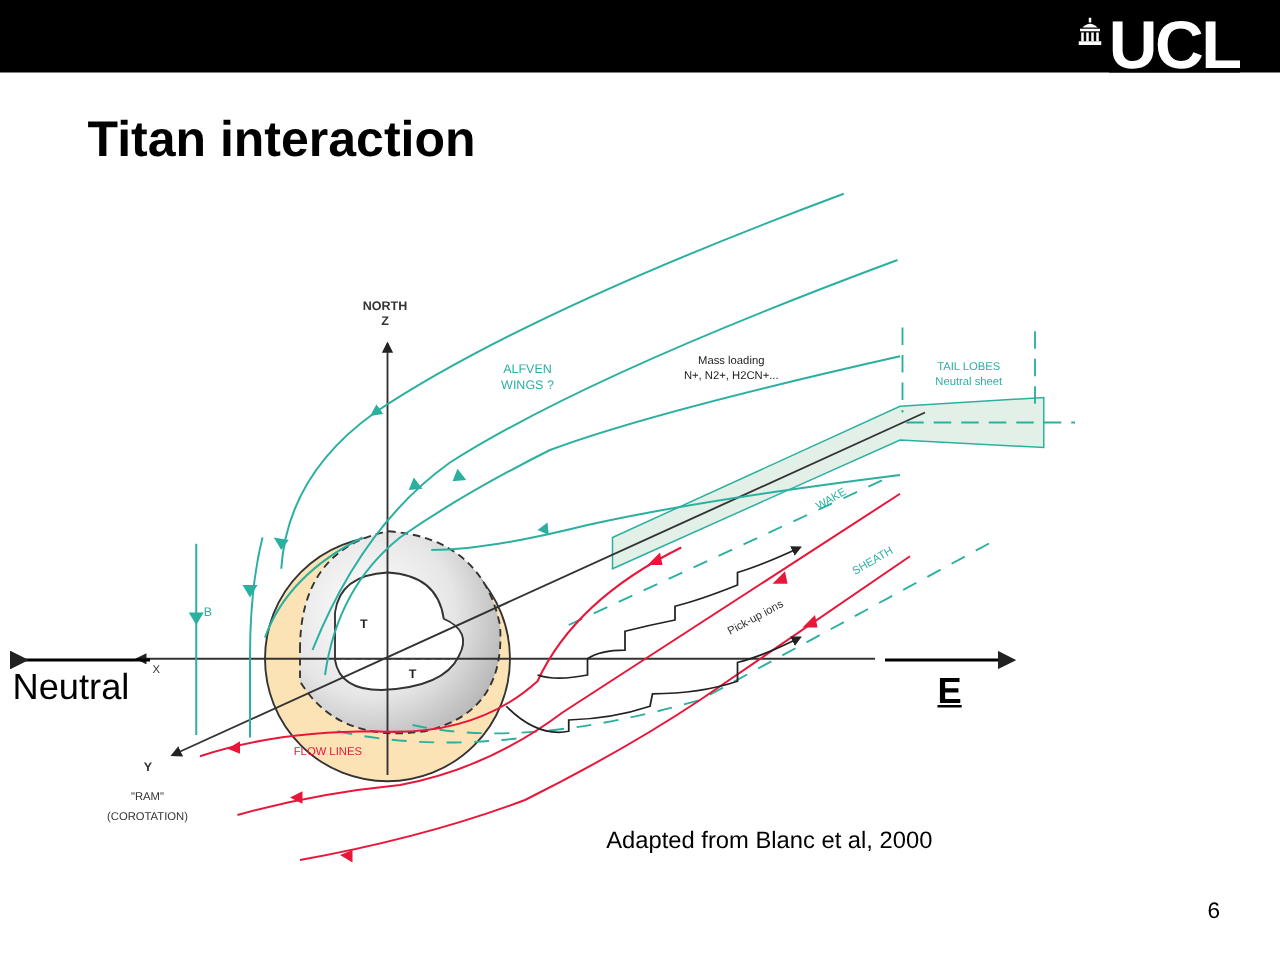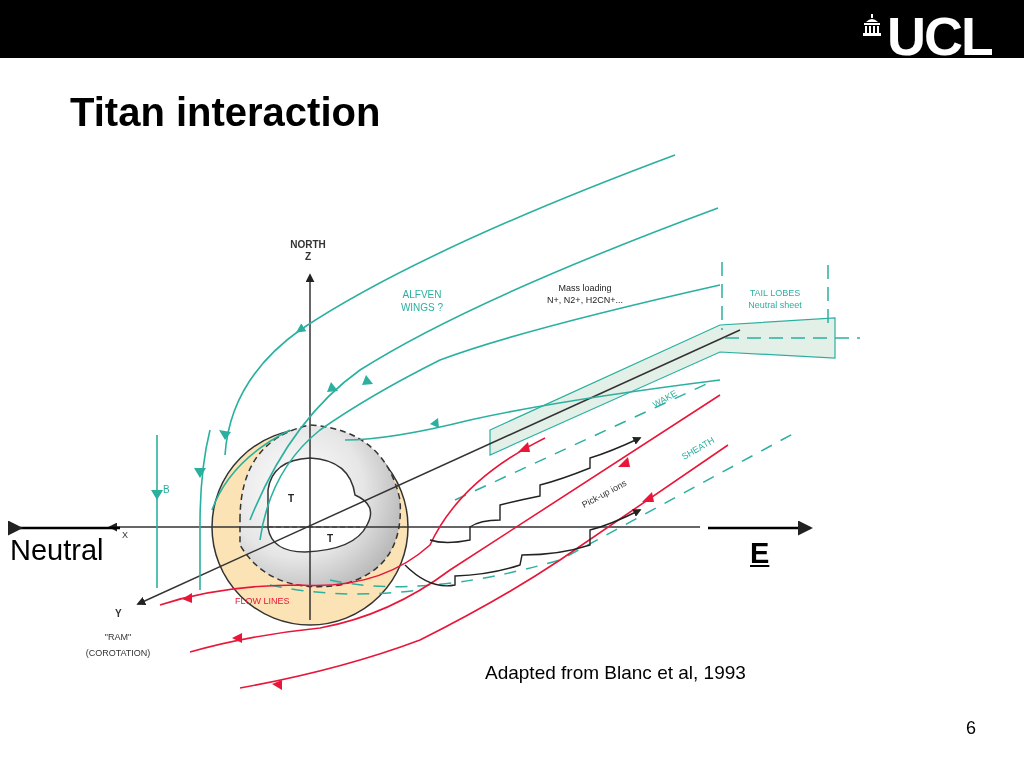--- a/index.html
+++ b/index.html
@@ -147,14 +147,14 @@
     <text x="584" y="508" font-size="9" fill="#333" transform="rotate(-28 584 508)">Pick-up ions</text>
     <text x="235" y="604" font-size="9" fill="#e8173a">FLOW LINES</text>
 
     <text x="291" y="502" font-size="10" font-weight="bold" fill="#222" text-anchor="middle">T</text>
     <text x="330" y="542" font-size="10" font-weight="bold" fill="#222" text-anchor="middle">T</text>
   </g>
 </svg>
 
 <div class="saturn-label">Neutral</div>
 <div class="e-label">E</div>
-<div class="caption">Adapted from Blanc et al, 1993</div>
+<div class="caption">Adapted from Blanc et al, 2000</div>
 <div class="page-num">6</div>
 
 </body></html>

